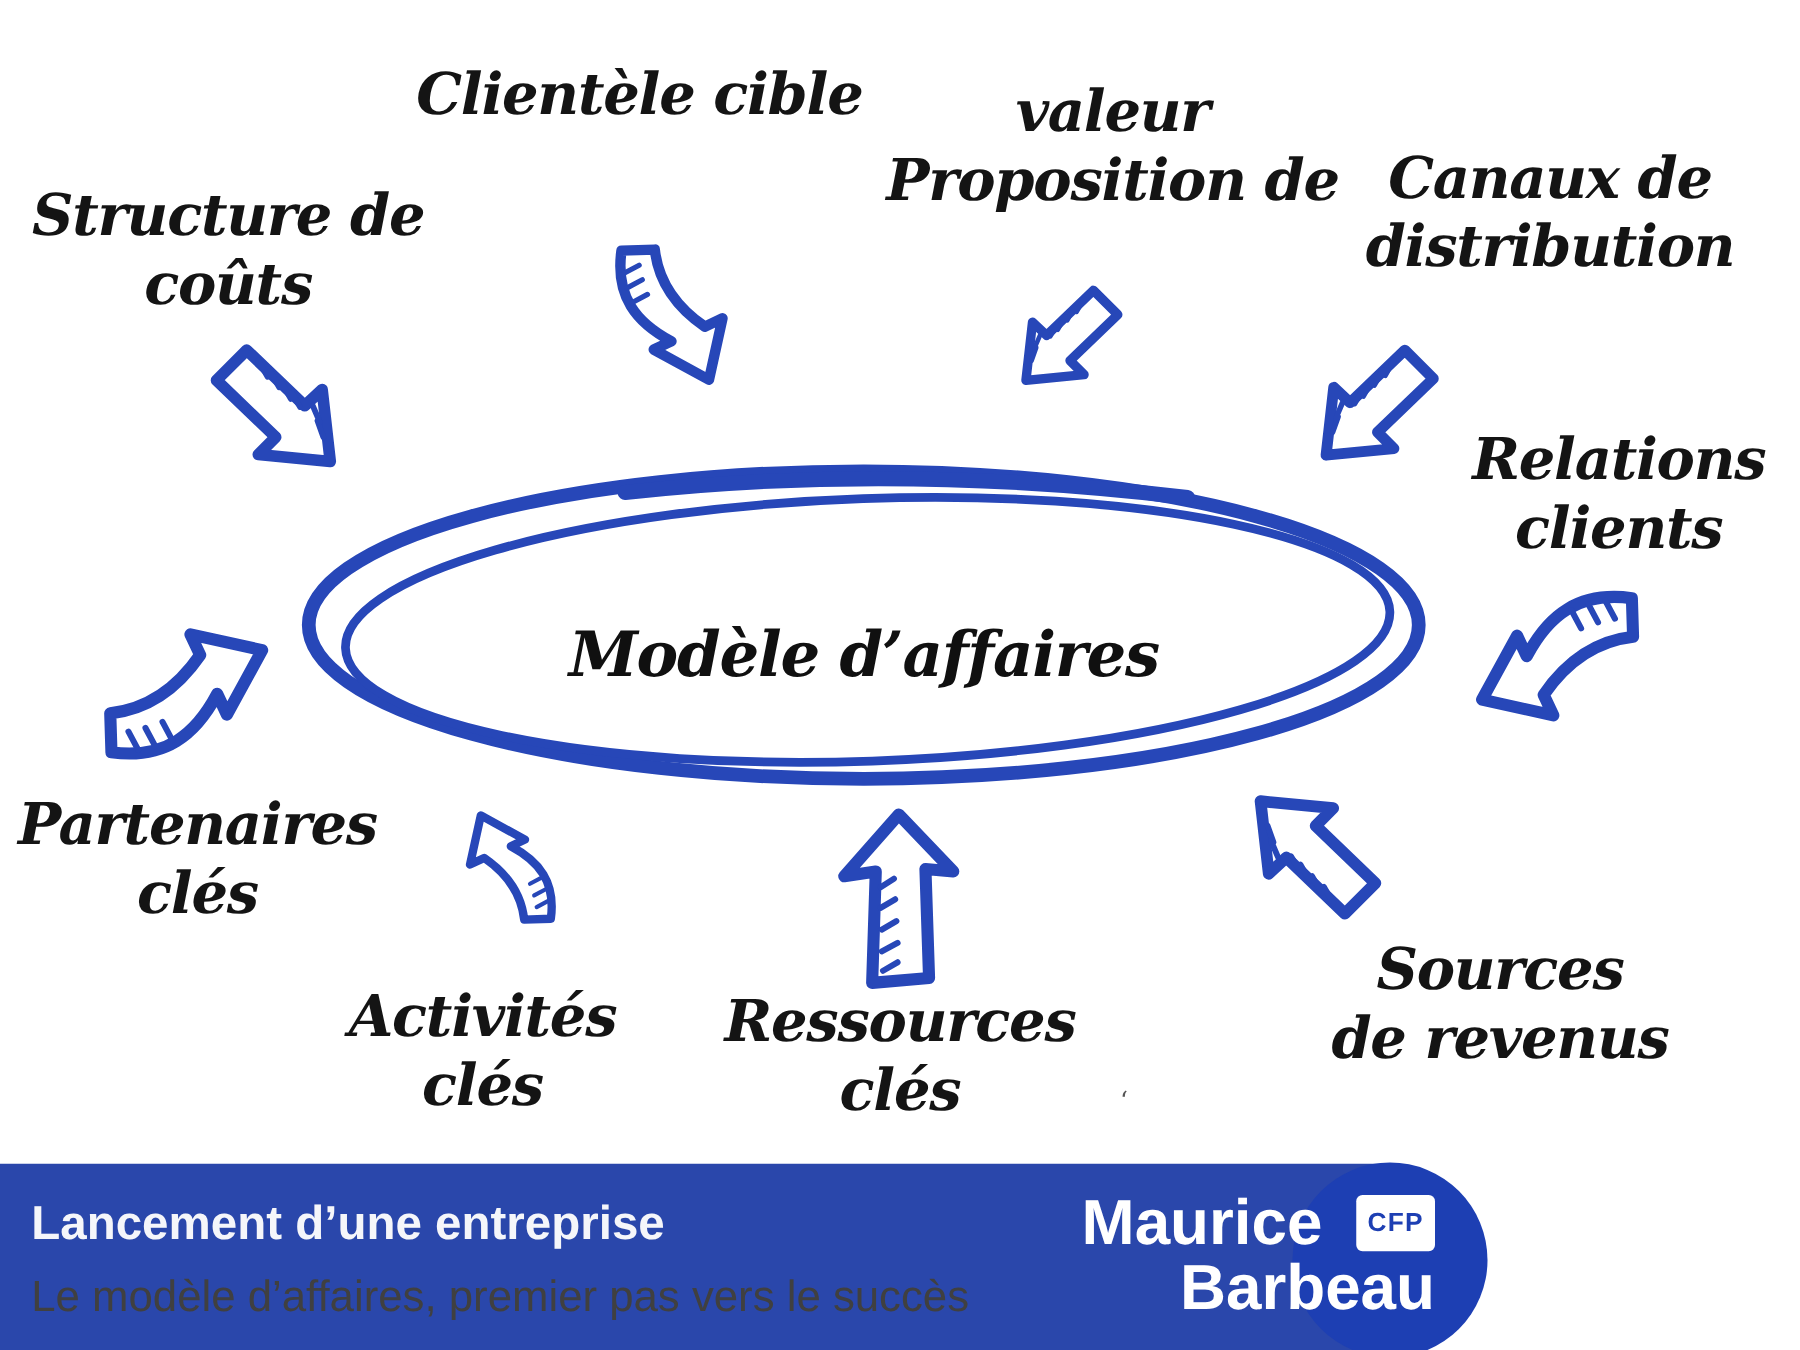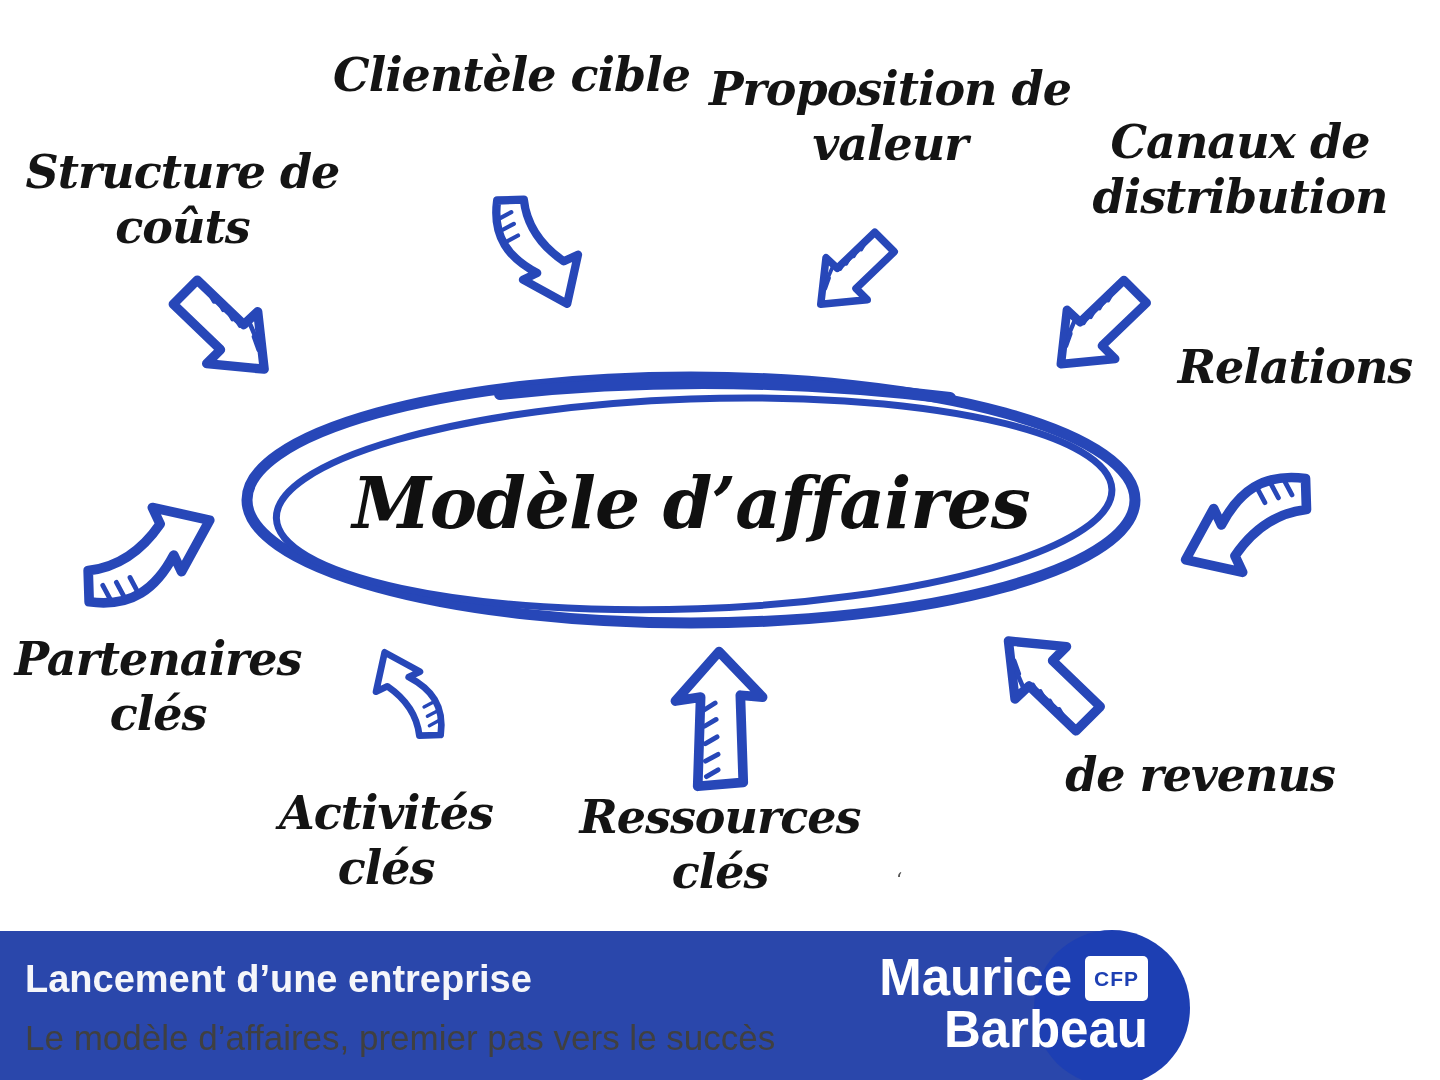--- a/index.html
+++ b/index.html
@@ -28,24 +28,24 @@
   .pos-canaux      {left:1085px; top:115px; width:310px;}
   .pos-relations   {left:1150px; top:340px; width:290px;font-style:italic;}
   .pos-sources     {left:1040px; top:748px; width:320px;}
   .pos-ressources  {left:555px;  top:790px; width:330px;}
   .pos-activites   {left:226px;  top:786px; width:320px;}
   .pos-partenaires {left:0px;    top:632px; width:316px;}
 
   
   .ellipse-svg{position:absolute;left:235px;top:368px;width:912px;height:264px;}
   .center-title{
-    position:absolute;left:235px;top:448px;width:912px;height:110px;
+    position:absolute;left:235px;top:468px;width:912px;height:110px;
     display:flex;align-items:center;justify-content:center;
     font-family:"DejaVu Serif", serif;font-style:italic;font-weight:700;
-    font-size:71px;color:#101010;letter-spacing:-1px;white-space:nowrap;
+    font-size:50px;color:#101010;letter-spacing:-1px;white-space:nowrap;
   }
 
   
   .arrow{position:absolute;overflow:visible;}
   .fillpath{fill:#ffffff;stroke:#2747b8;stroke-width:10;stroke-linejoin:round;}
   .hatch{fill:none;stroke:#2747b8;stroke-width:5;stroke-linecap:round;}
 
   .arr-structure  {left:153px; top:268px; width:150px;height:130px;}
   .arr-clientele  {left:453px; top:188px; width:190px;height:125px; transform:rotate(-90deg);}
   .arr-proposition{left:790px; top:200px; width:120px;height:150px; transform:scaleX(-1);}
@@ -69,21 +69,21 @@
     font-size:38px;font-weight:700;letter-spacing:0;
   }
   .footer-subtitle{
     position:absolute;left:25px;top:1018px;color:#404040;
     font-size:35px;font-weight:400;
   }
   .logo{
     position:absolute;right:292px;top:952px;text-align:right;color:#ffffff;
     font-weight:700;line-height:1.02;
   }
-  .logo-line1{display:flex;align-items:center;gap:13px;}
+  .logo-line1{display:flex;align-items:center;gap:27px;}
   .logo-name{font-size:51px;font-weight:700;letter-spacing:0;}
   .cfp-badge{
     background:#ffffff;color:#1d3fb3;font-size:21px;font-weight:700;
     padding:12px 9px;border-radius:5px;letter-spacing:1px;line-height:1;
   }
 </style>
 </head>
 <body>
 
 <div class="stage">
@@ -114,31 +114,33 @@
   <div class="center-title">Modèle d’affaires</div>
 
   <div class="node-label pos-structure">
     <span>Structure de</span>
     <span>coûts</span>
   </div>
   <div class="node-label pos-clientele">
     <span>Clientèle cible</span>
   </div>
   <div class="node-label pos-proposition">
+    <span>valeur</span>
     <span>Proposition de</span>
-    <span>valeur</span>
   </div>
   <div class="node-label pos-canaux">
     <span>Canaux de</span>
     <span>distribution</span>
   </div>
   <div class="node-label pos-relations">
     <span>Relations</span>
+    <span>clients</span>
   </div>
   <div class="node-label pos-sources">
+    <span>Sources</span>
     <span>de revenus</span>
   </div>
   <div class="node-label pos-ressources">
     <span>Ressources</span>
     <span>clés</span>
   </div>
   <div class="node-label pos-activites">
     <span>Activités</span>
     <span>clés</span>
   </div>

